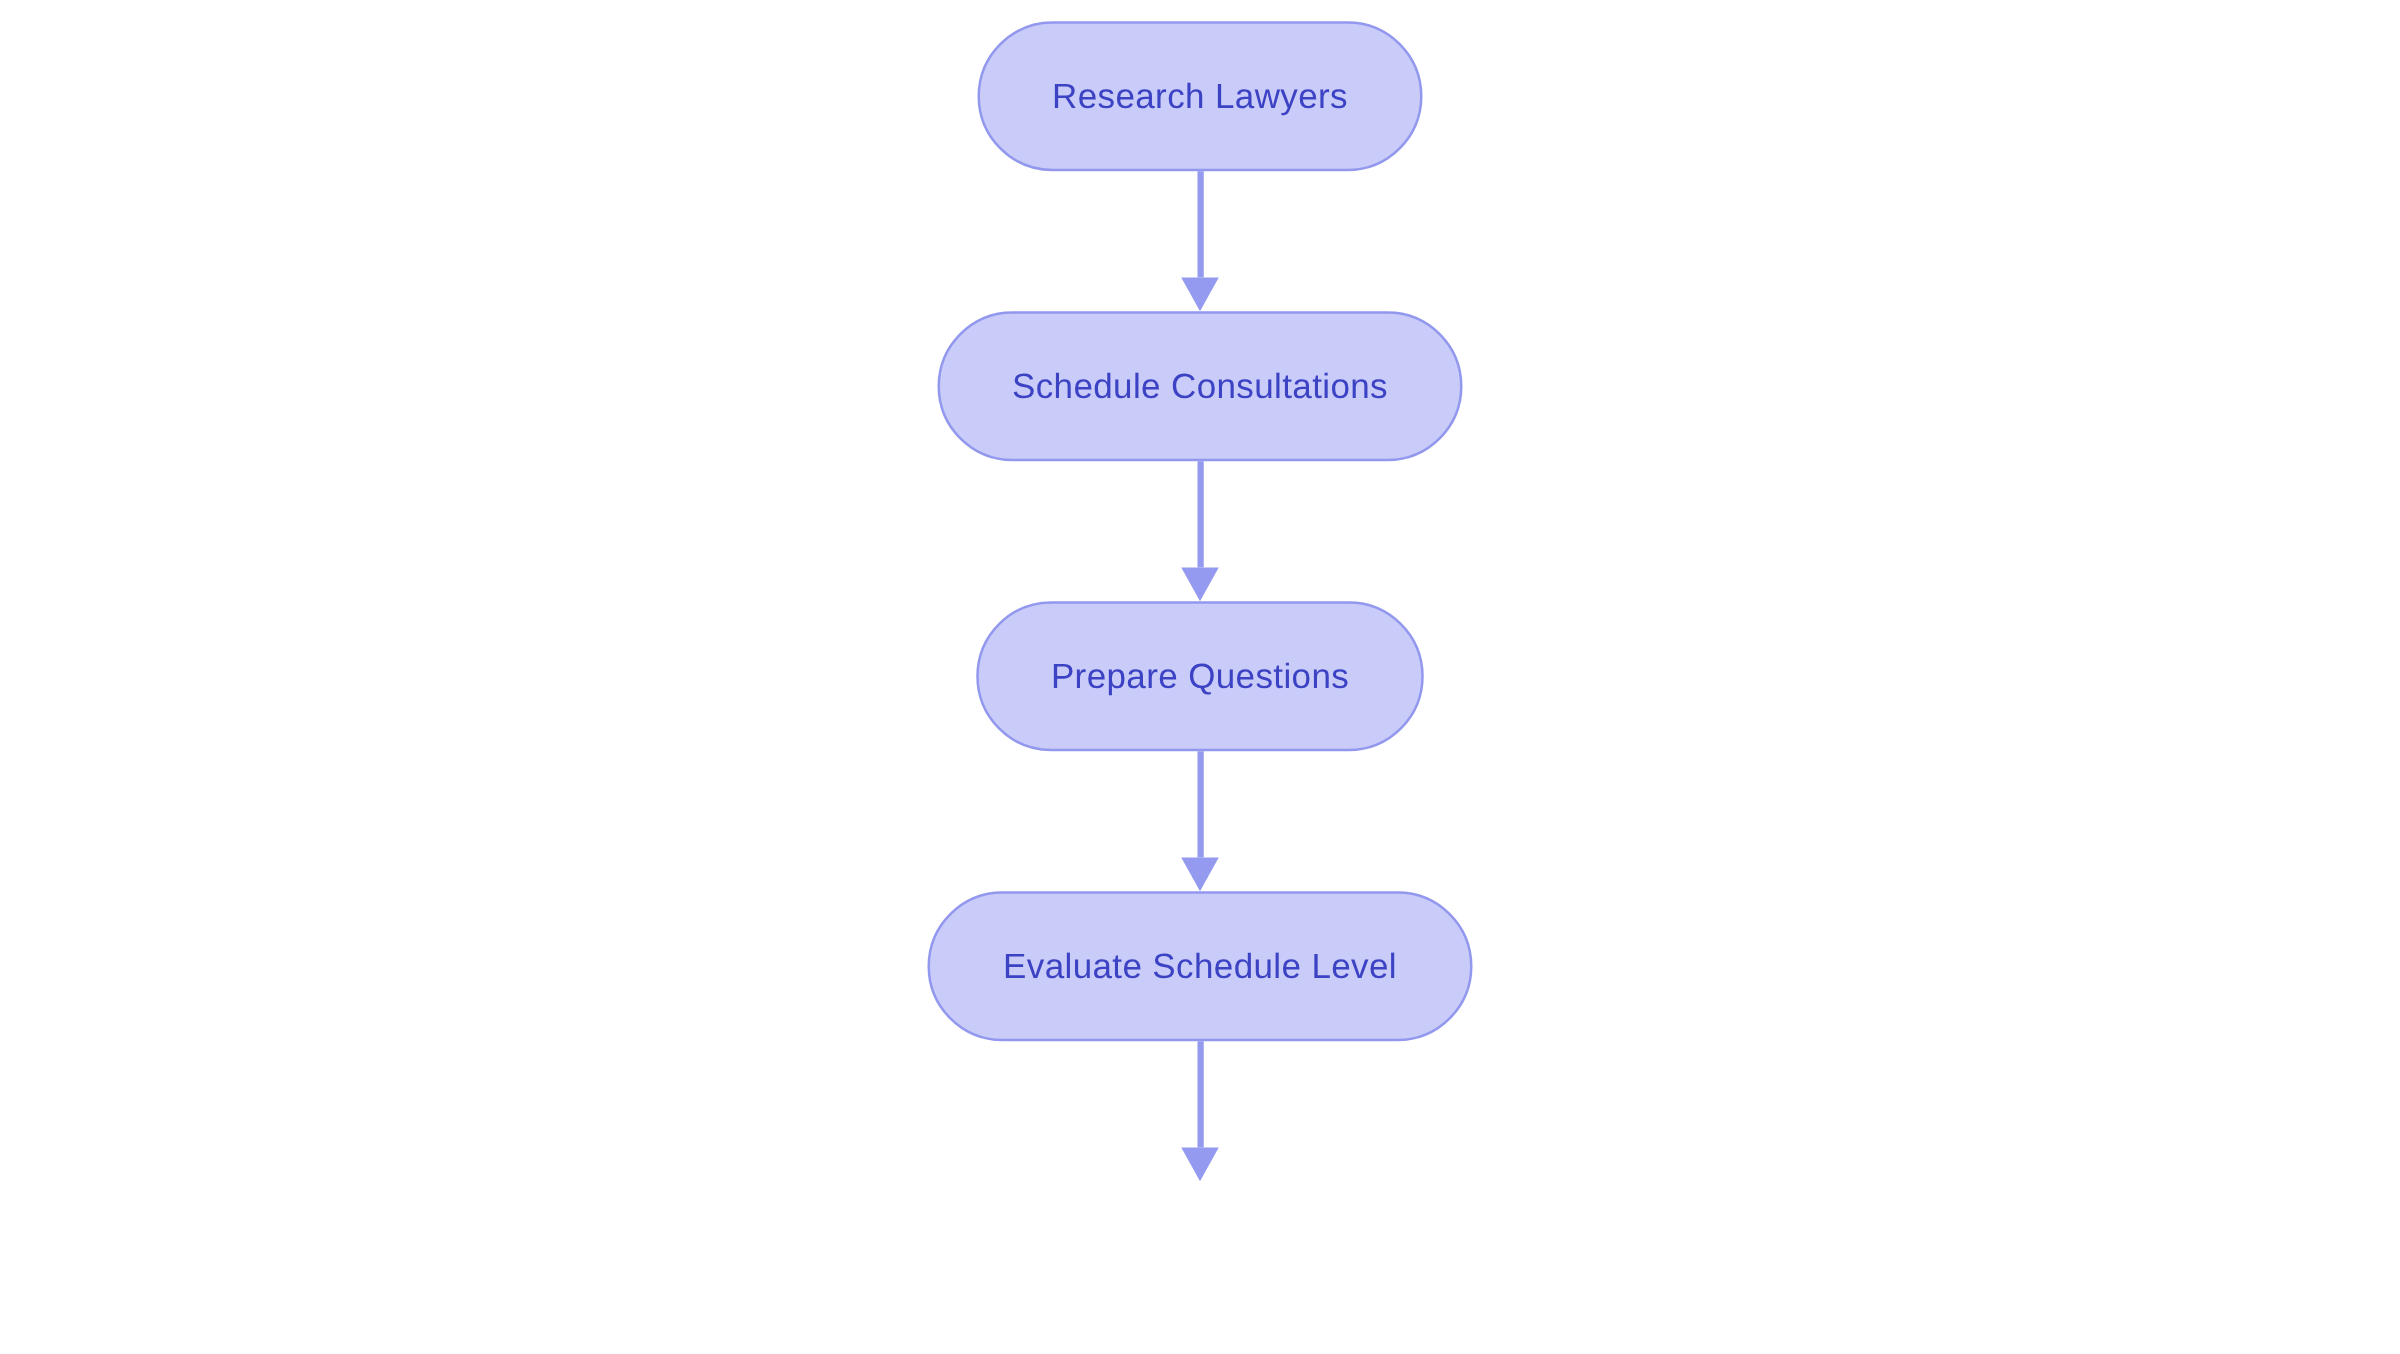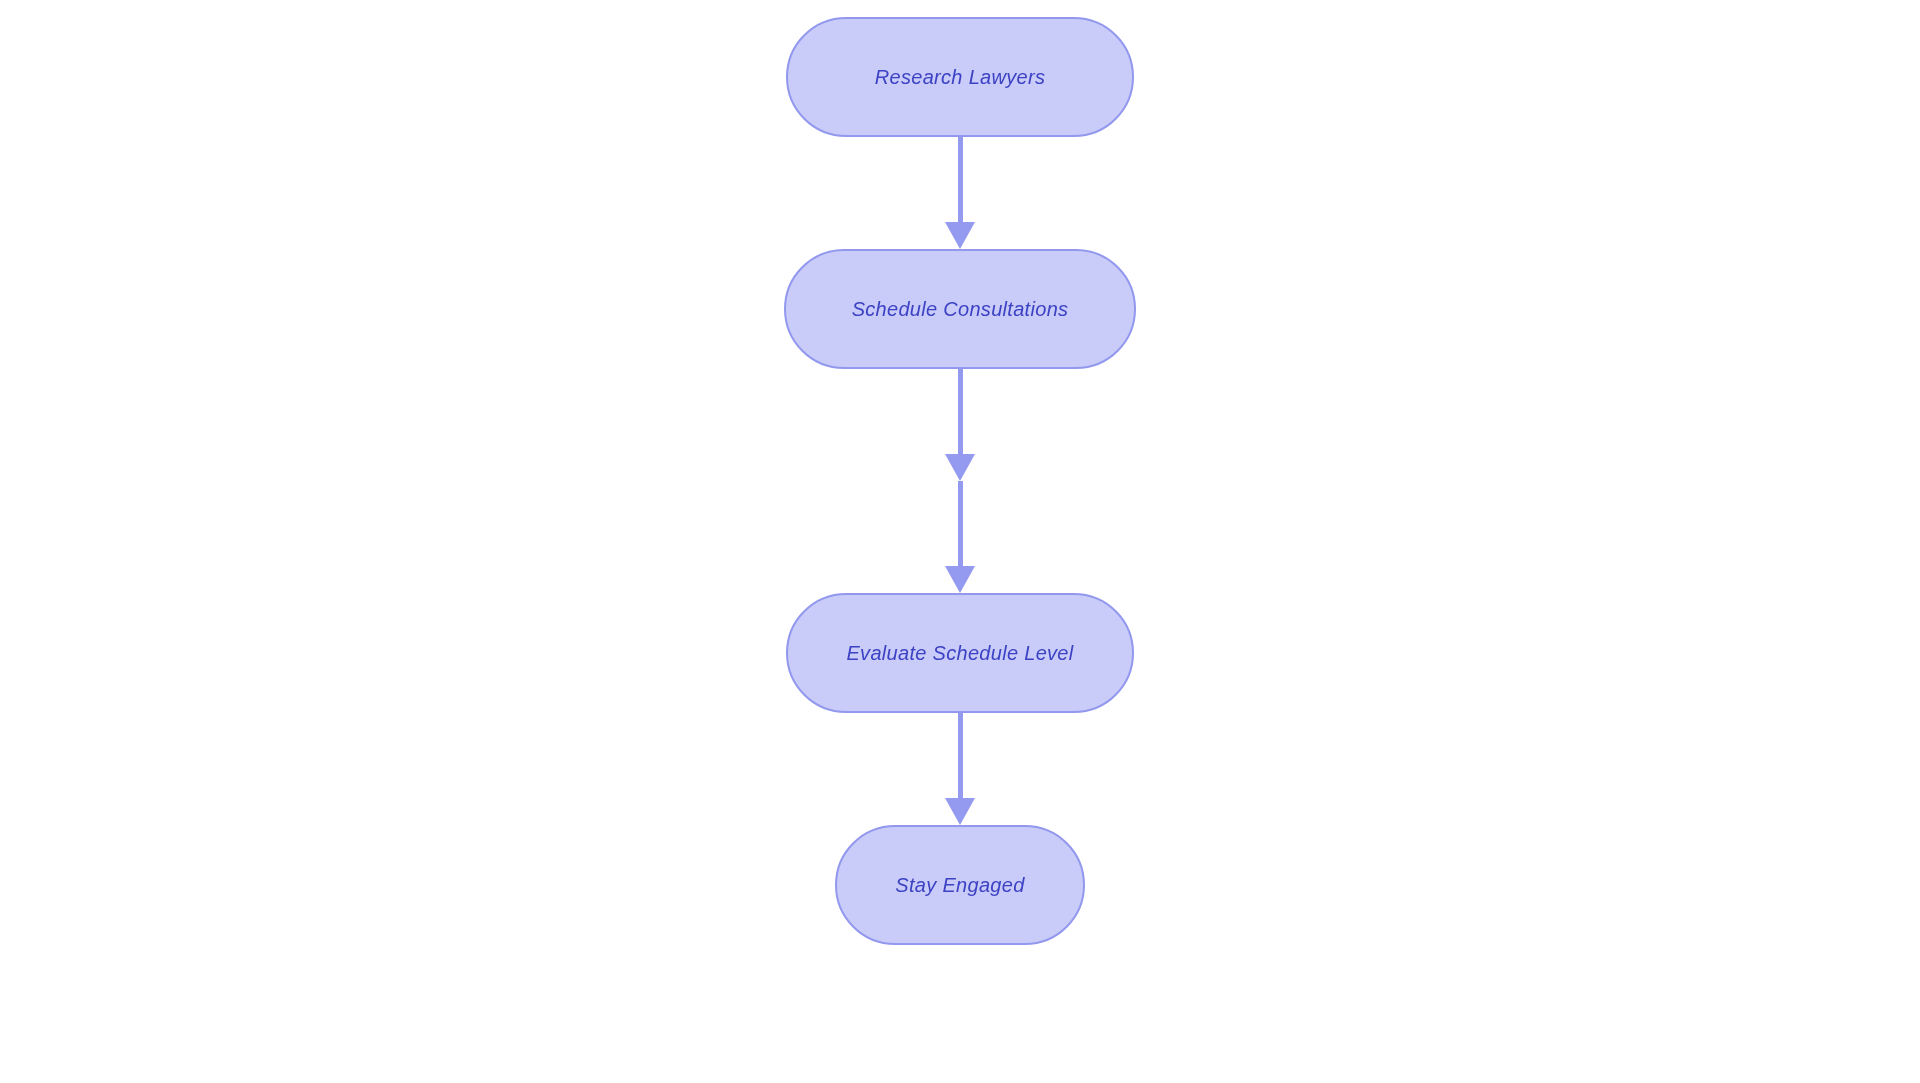--- a/index.html
+++ b/index.html
@@ -27,24 +27,23 @@
     border: 2px solid var(--node-border, #9298ee);
     box-sizing: border-box;
     display: flex;
     align-items: center;
     justify-content: center;
     padding: 0 58px;
     flex: 0 0 auto;
   }
   .node span {
     color: var(--node-text, #3c42c4);
-    font-size: 20px;
+    font-size: 28px;
     white-space: nowrap;
     letter-spacing: 0.3px;
-    font-style: italic;
   }
   
   .node:nth-of-type(1) { min-width: 348px; }
   .node:nth-of-type(2) { min-width: 422px; }
   .node:nth-of-type(3) { min-width: 352px; }
   .node:nth-of-type(4) { min-width: 414px; }
   .node:nth-of-type(5) { min-width: 280px; }
 
   .connector {
     height: 112px;
@@ -82,32 +81,32 @@
 
   <div class="node">
     <span>Schedule Consultations</span>
   </div>
 
   <div class="connector">
     <div class="line"></div>
     <div class="head"></div>
   </div>
 
+  <div class="node">
+    <span>Prepare Questions</span>
+  </div>
 
   <div class="connector">
     <div class="line"></div>
     <div class="head"></div>
   </div>
 
   <div class="node">
     <span>Evaluate Schedule Level</span>
   </div>
 
   <div class="connector">
     <div class="line"></div>
     <div class="head"></div>
   </div>
 
-  <div class="node">
-    <span>Stay Engaged</span>
-  </div>
 
 </div>
 
 </body></html>

